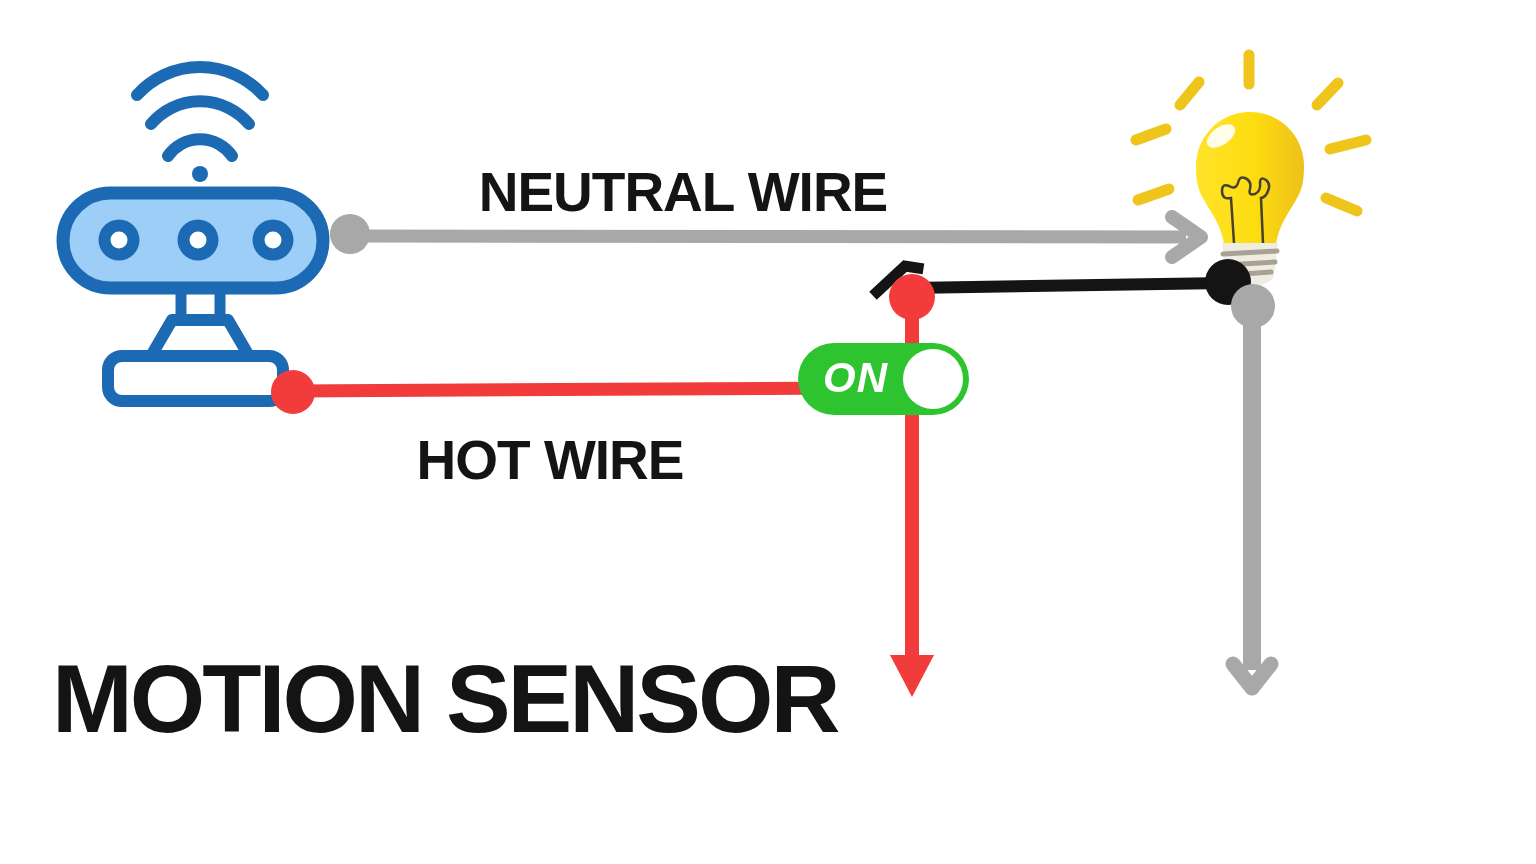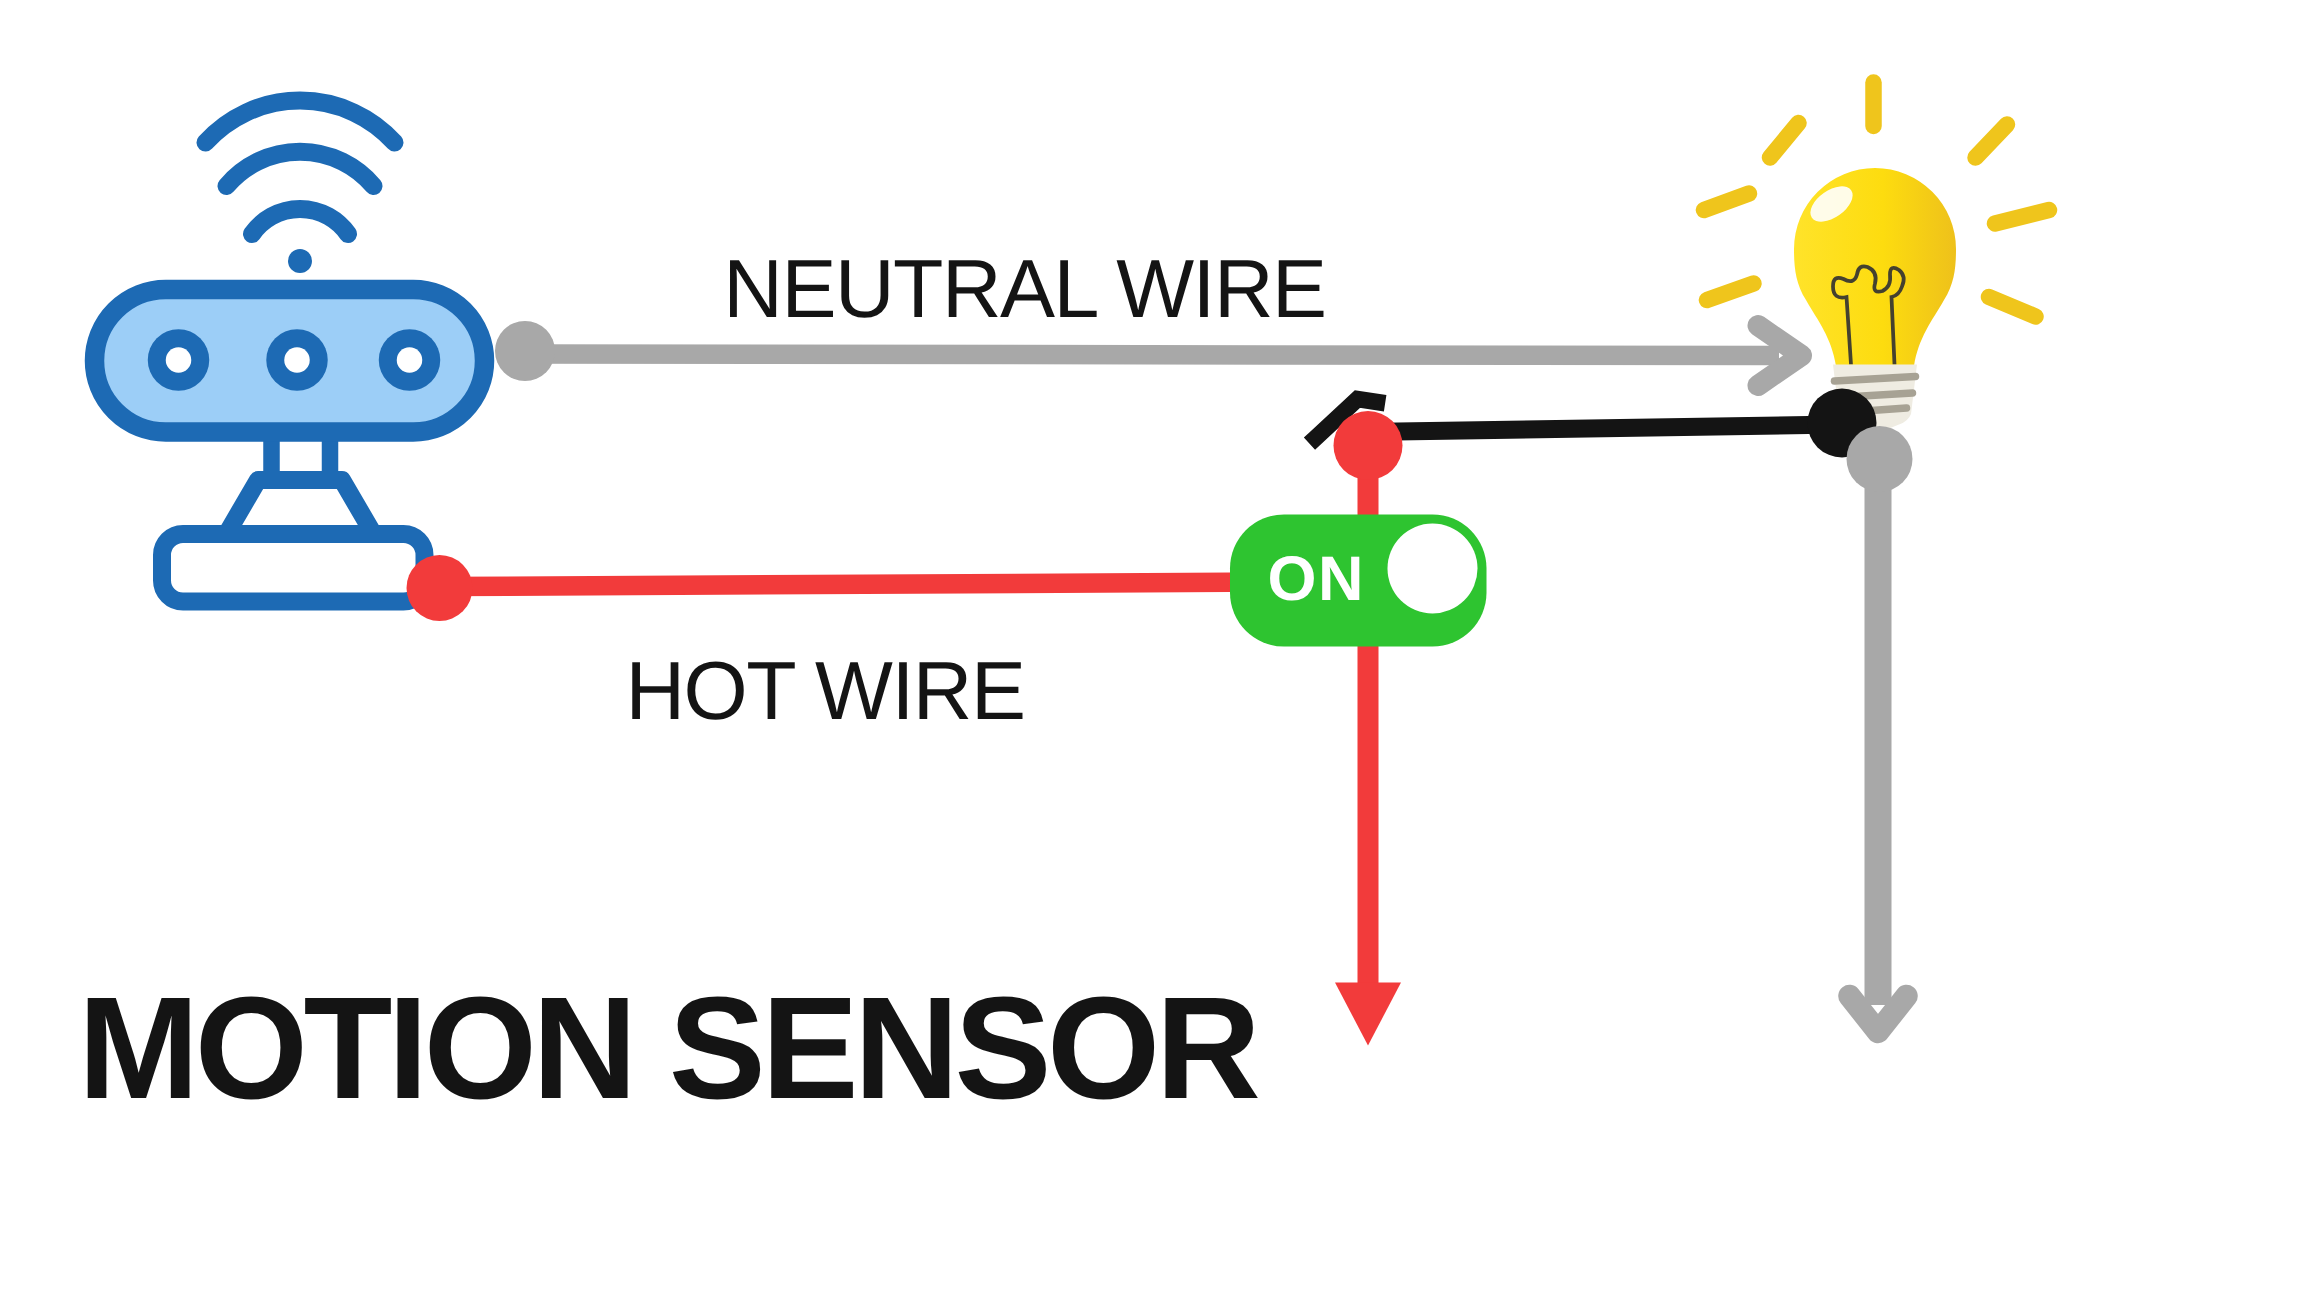--- a/index.html
+++ b/index.html
@@ -6,21 +6,21 @@
   .stage{
     position:relative;
     width:1536px;height:864px;
     background:var(--bg, #ffffff);
     overflow:hidden;
     font-family:"Liberation Sans", sans-serif;
   }
   .stage svg{position:absolute;left:0;top:0;}
   .wire-label{
     position:absolute;
-    font-weight:400;
+    font-weight:700;
     color:var(--text-black);
     font-size:55px;
     letter-spacing:-1px;
     text-align:center;
     line-height:1;
     white-space:nowrap;
   }
   .neutral-label{left:433px;top:165px;width:500px;}
   .hot-label{left:300px;top:414px;width:500px;margin-top:19px;}
   .diagram-title{
@@ -29,25 +29,26 @@
     font-size:97px;
     font-weight:800;
     letter-spacing:-3px;
     color:var(--text-black);
     line-height:1;
     white-space:nowrap;
     text-align:right;
   }
   .toggle{
     position:absolute;
-    left:820px;top:343px;
-    width:171px;height:88px;
+    left:798px;top:343px;
+    width:171px;height:72px;
     background:var(--switch-green);
     border-radius:36px;
     cursor:pointer;
+    font-style:italic;
   }
   .toggle .state{
     position:absolute;
     left:25px;top:50%;
     transform:translateY(-52%);
     color:#fff;
     font-size:42px;
     font-weight:800;
     letter-spacing:1px;
     line-height:1;

